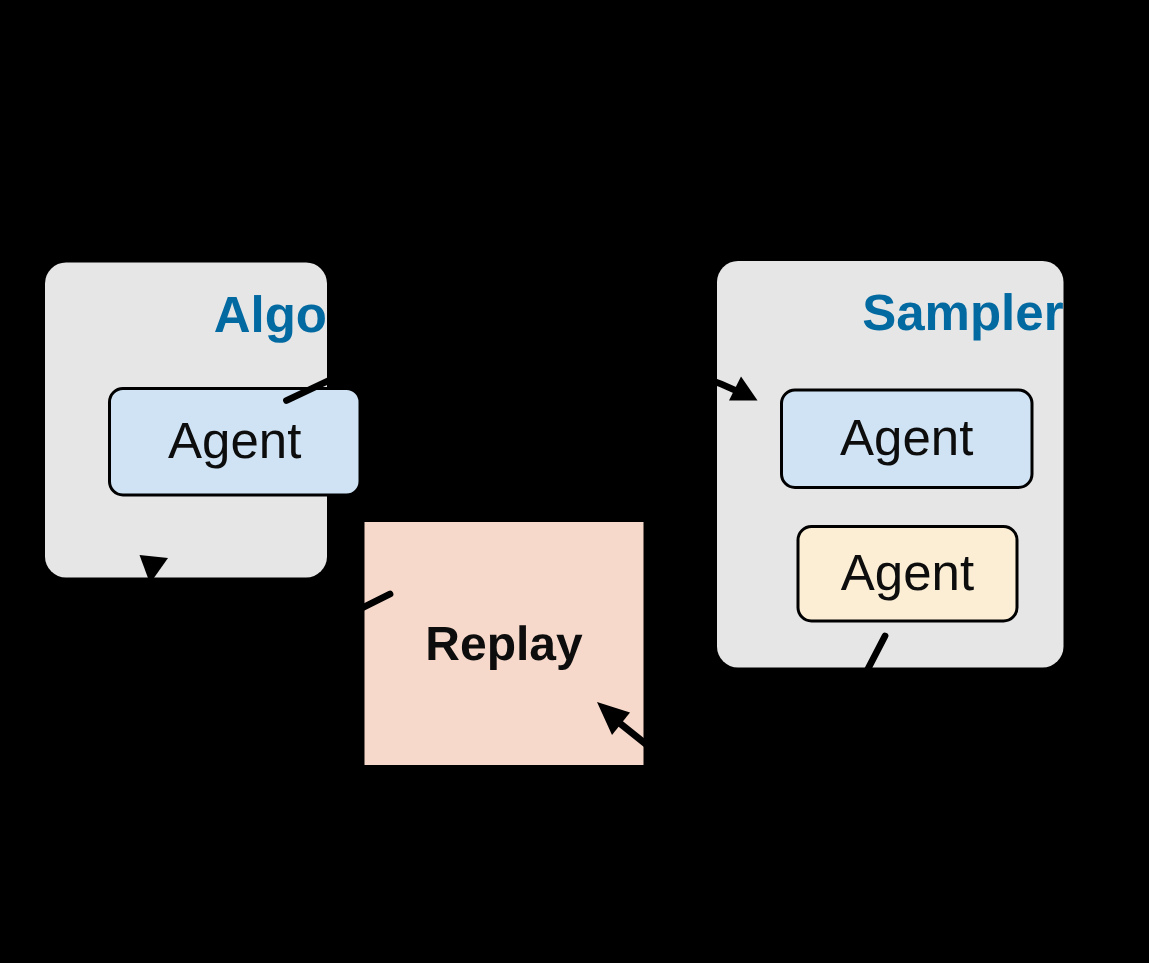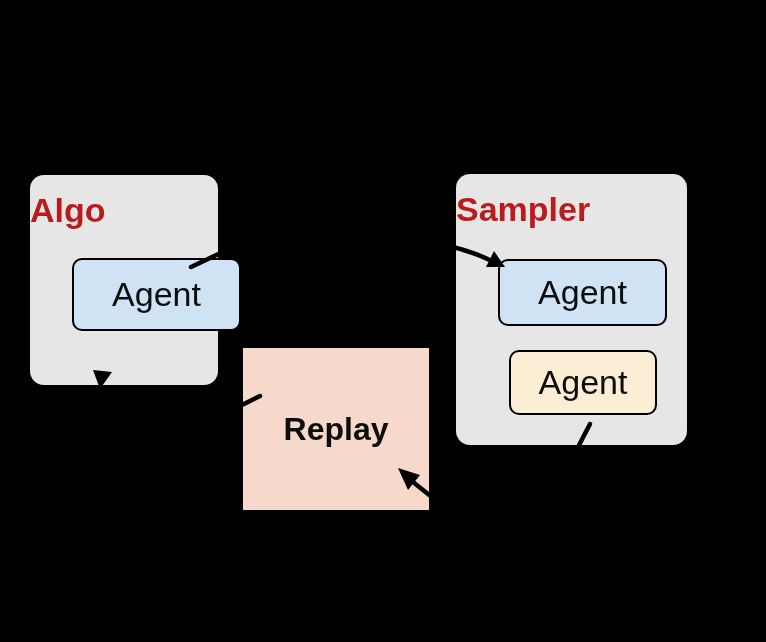--- a/index.html
+++ b/index.html
@@ -15,29 +15,29 @@
     overflow: hidden;
     font-family: "Liberation Sans", "DejaVu Sans", sans-serif;
     color: #0d0d0d;
   }
   .group-box {
     position: absolute;
     background: #e6e6e6;
     border-radius: 14px;
   }
   #algo-box   { left: 30px;  top: 175px; width: 188px; height: 210px; }
-  #sampler-box{ left: 456px; top: 174px; width: 231px; height: 271px; }
+  #sampler-box{ left: 478px; top: 174px; width: 231px; height: 271px; }
   .group-title {
     display: block;
-    text-align: left;
+    text-align: right;
     font-weight: bold;
     font-size: 34px;
     line-height: 40px;
     padding-top: 15px;
-    color: #b91c1c;
+    color: #0369a1;
   }
   .inner-box {
     position: absolute;
     box-sizing: border-box;
     border: 2.5px solid #000000;
     border-radius: 10px;
     display: flex;
     align-items: center;
     justify-content: center;
     font-size: 34px;

